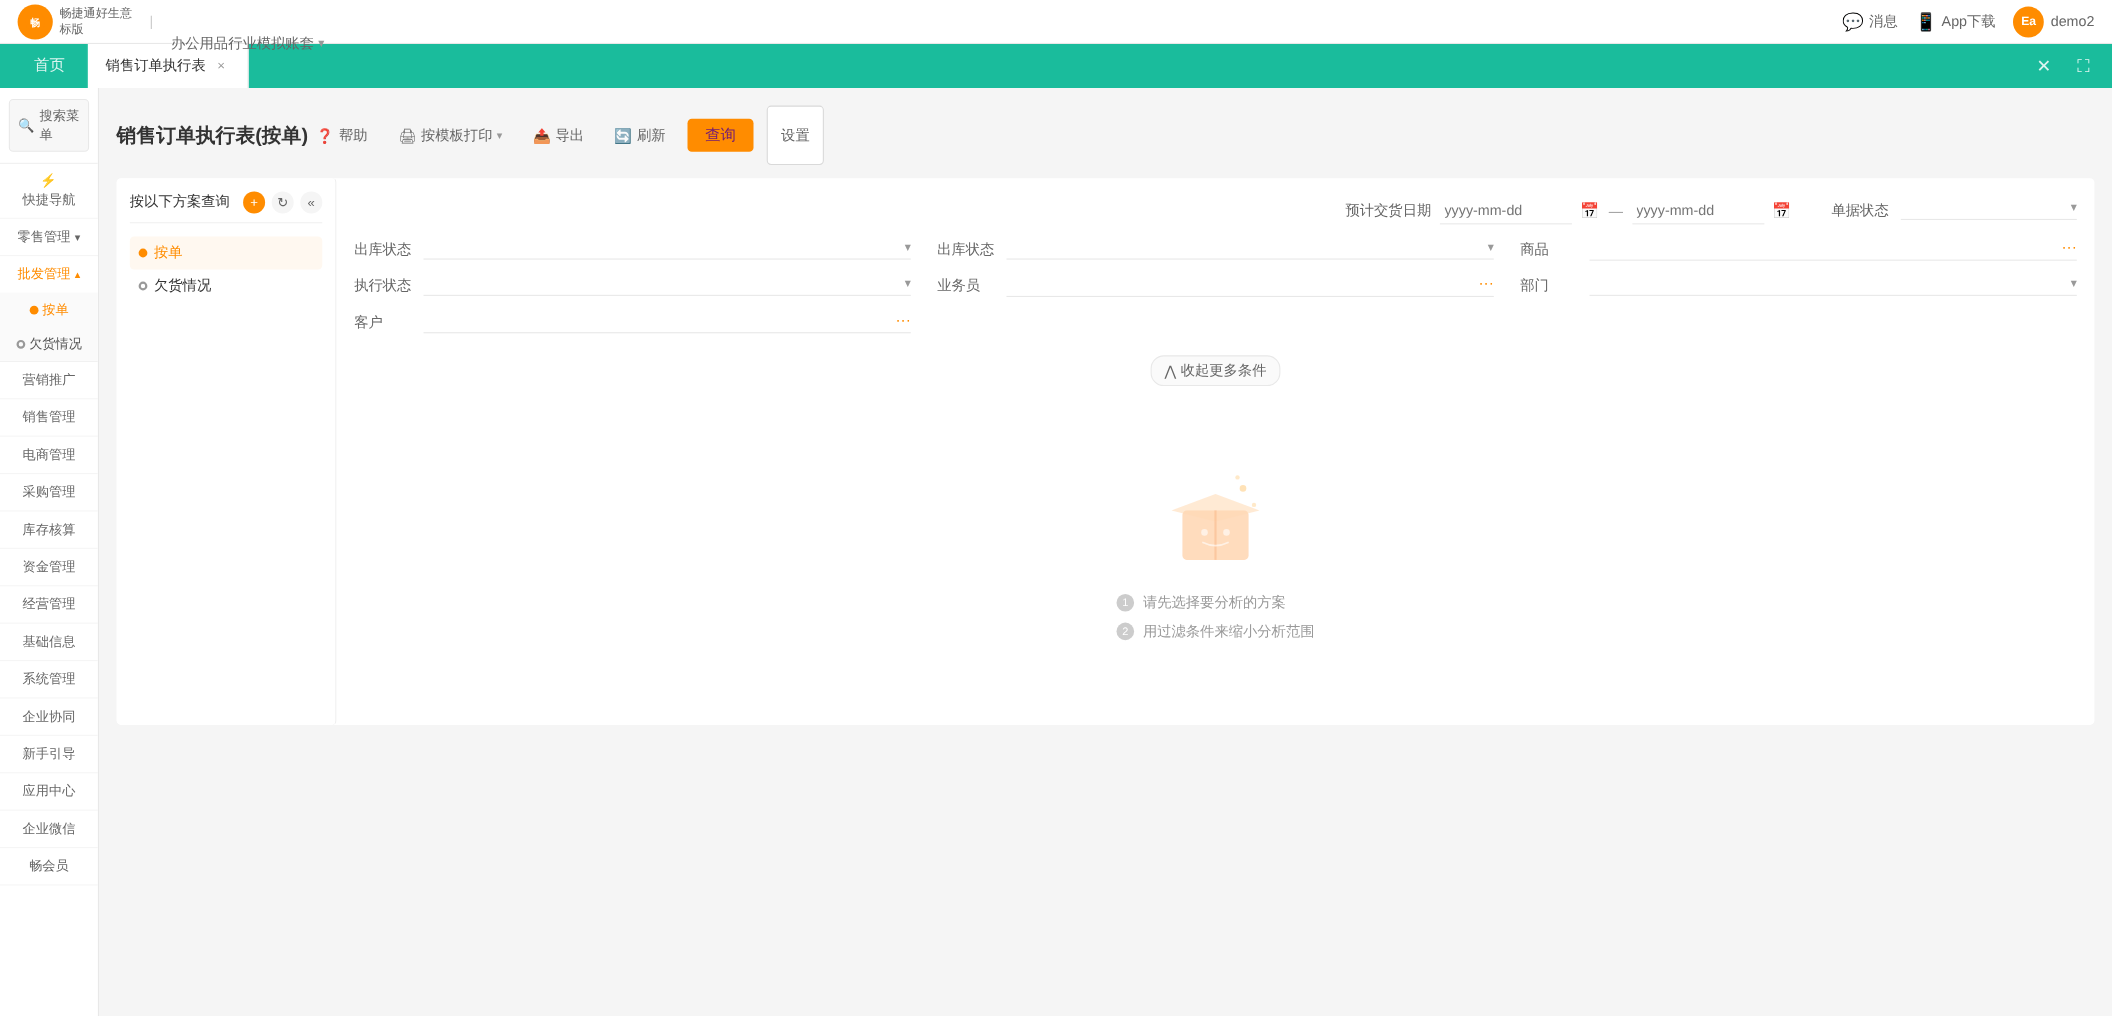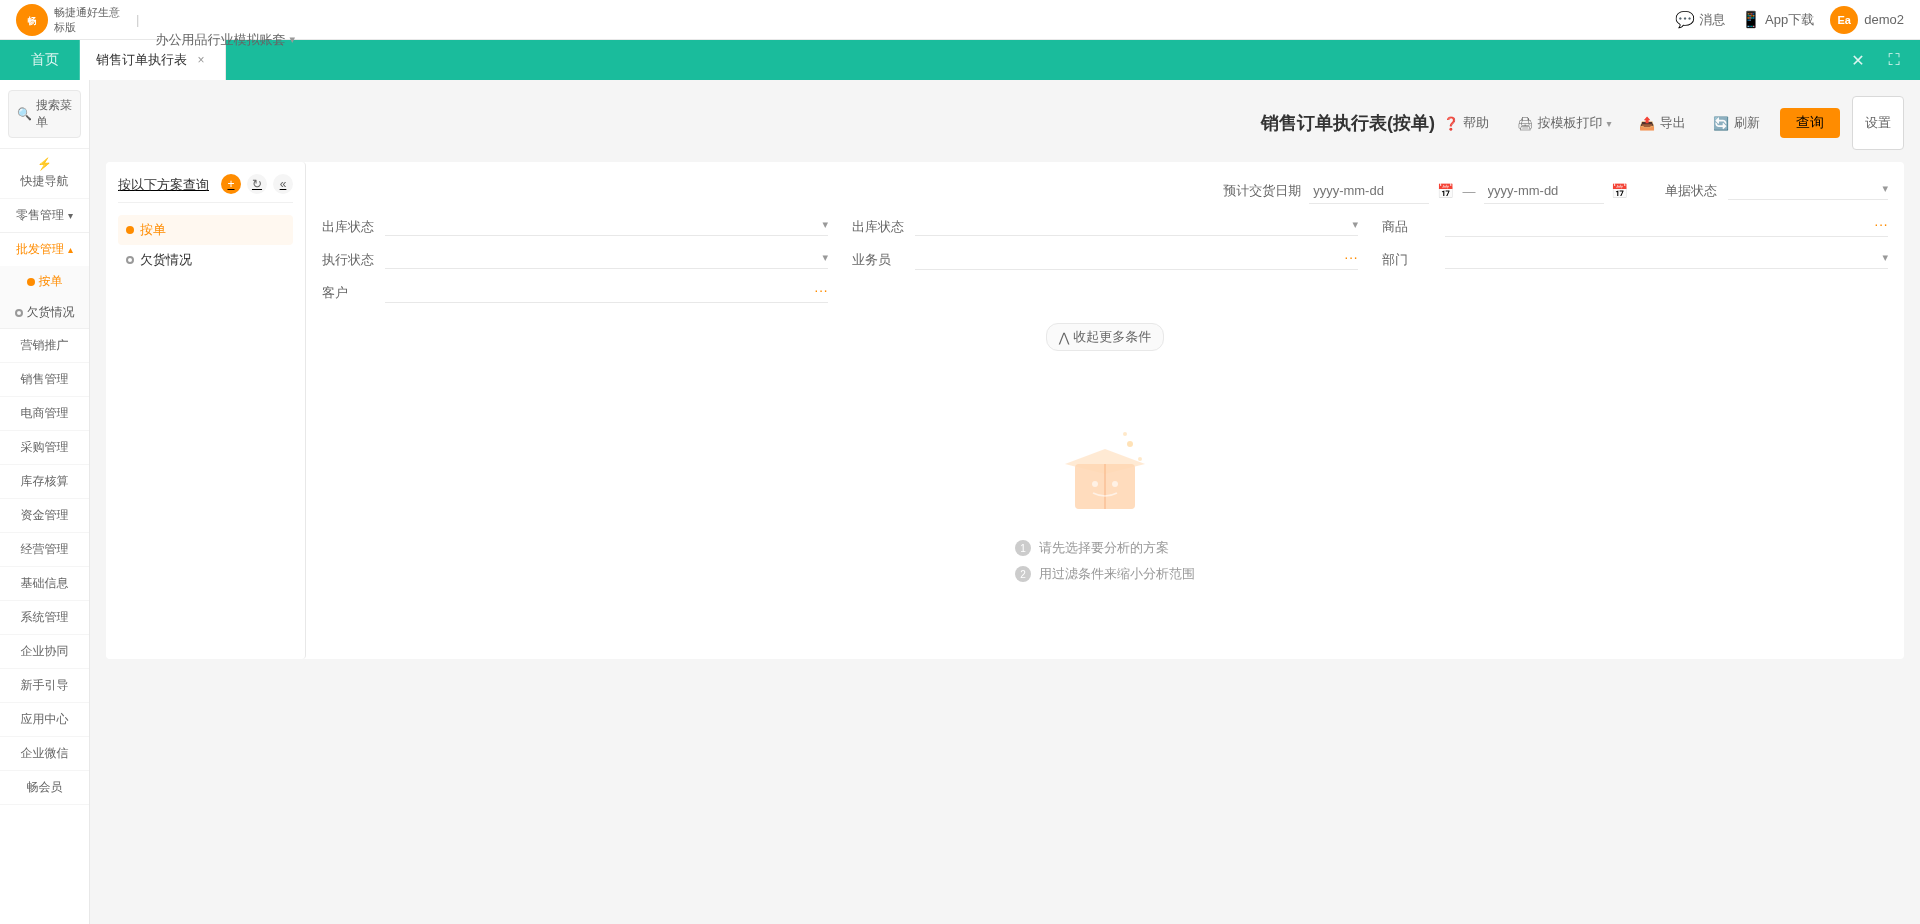--- a/index.html
+++ b/index.html
@@ -225,21 +225,21 @@
       flex: 1;
       overflow-y: auto;
       padding: 16px;
       background: #f5f5f5;
     }
 
     
     .page-header {
       display: flex;
       align-items: center;
-      justify-content: flex-end;
+      justify-content: flex-start;
       margin-bottom: 12px;
     }
     .page-title {
       font-size: 18px;
       font-weight: bold;
       color: #333;
     }
     .page-actions {
       display: flex;
       align-items: center;
@@ -250,21 +250,21 @@
       align-items: center;
       gap: 4px;
       color: #666;
       font-size: 13px;
       cursor: pointer;
       padding: 4px 8px;
       border-radius: 4px;
     }
     .page-action-btn.primary {
       background: #ff8c00;
-      color: #000000;
+      color: #701a75;
       border: none;
       padding: 6px 16px;
       border-radius: 4px;
       font-size: 14px;
     }
     .page-action-btn.secondary {
       background: #fff;
       border: 1px solid #d9d9d9;
       color: #666;
       padding: 17px 12px;
@@ -310,26 +310,25 @@
       width: 200px;
       background: #fff;
       border-radius: 4px;
       padding: 12px;
       margin-right: 0;
       flex-shrink: 0;
       border-right: 1px solid #e8e8e8;
     }
     .left-panel-header {
       display: flex;
-      align-items: flex-end;
+      align-items: flex-start;
       justify-content: space-between;
       margin-bottom: 12px;
       padding-bottom: 8px;
       border-bottom: 1px solid #f0f0f0;
-      text-decoration: underline;
     }
     .left-panel-title {
       font-size: 13px;
       color: #333;
     }
     .left-panel-actions {
       display: flex;
       align-items: center;
       gap: 6px;
     }

